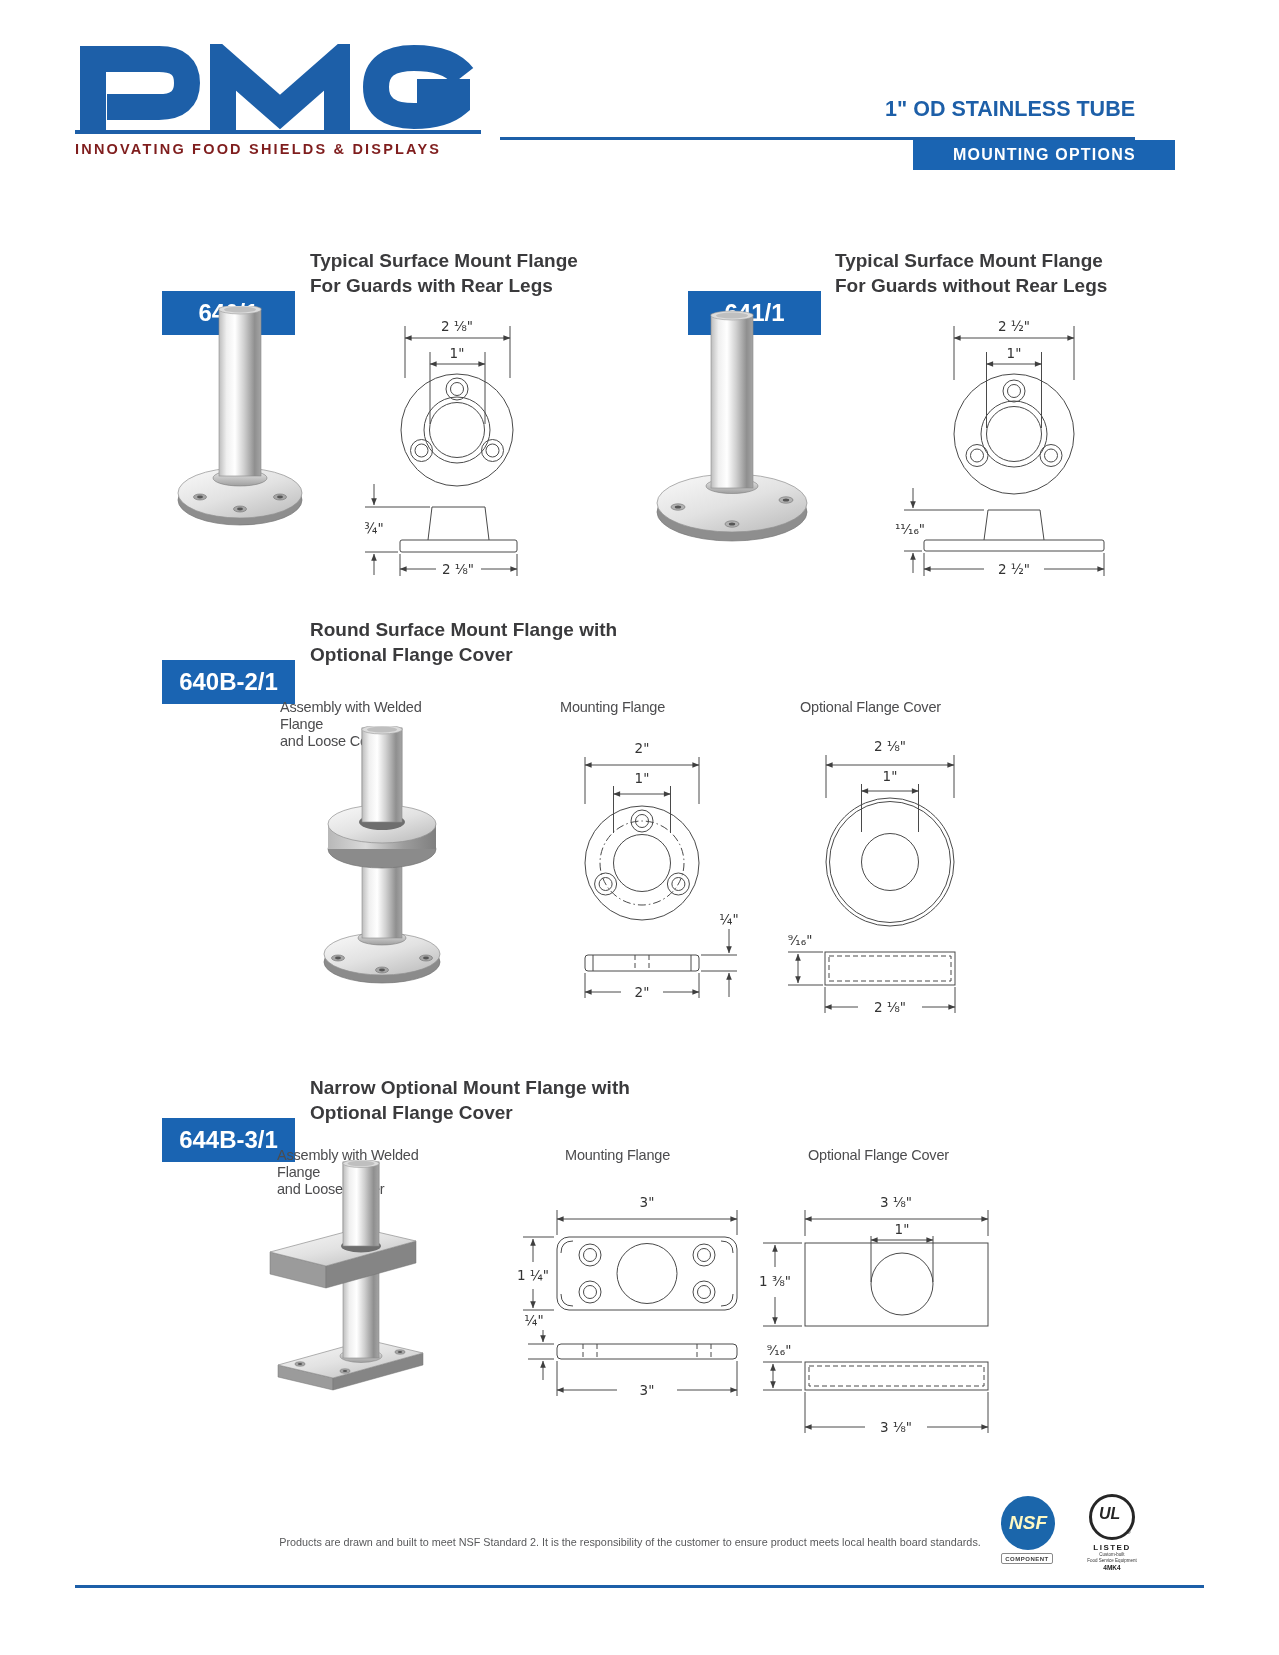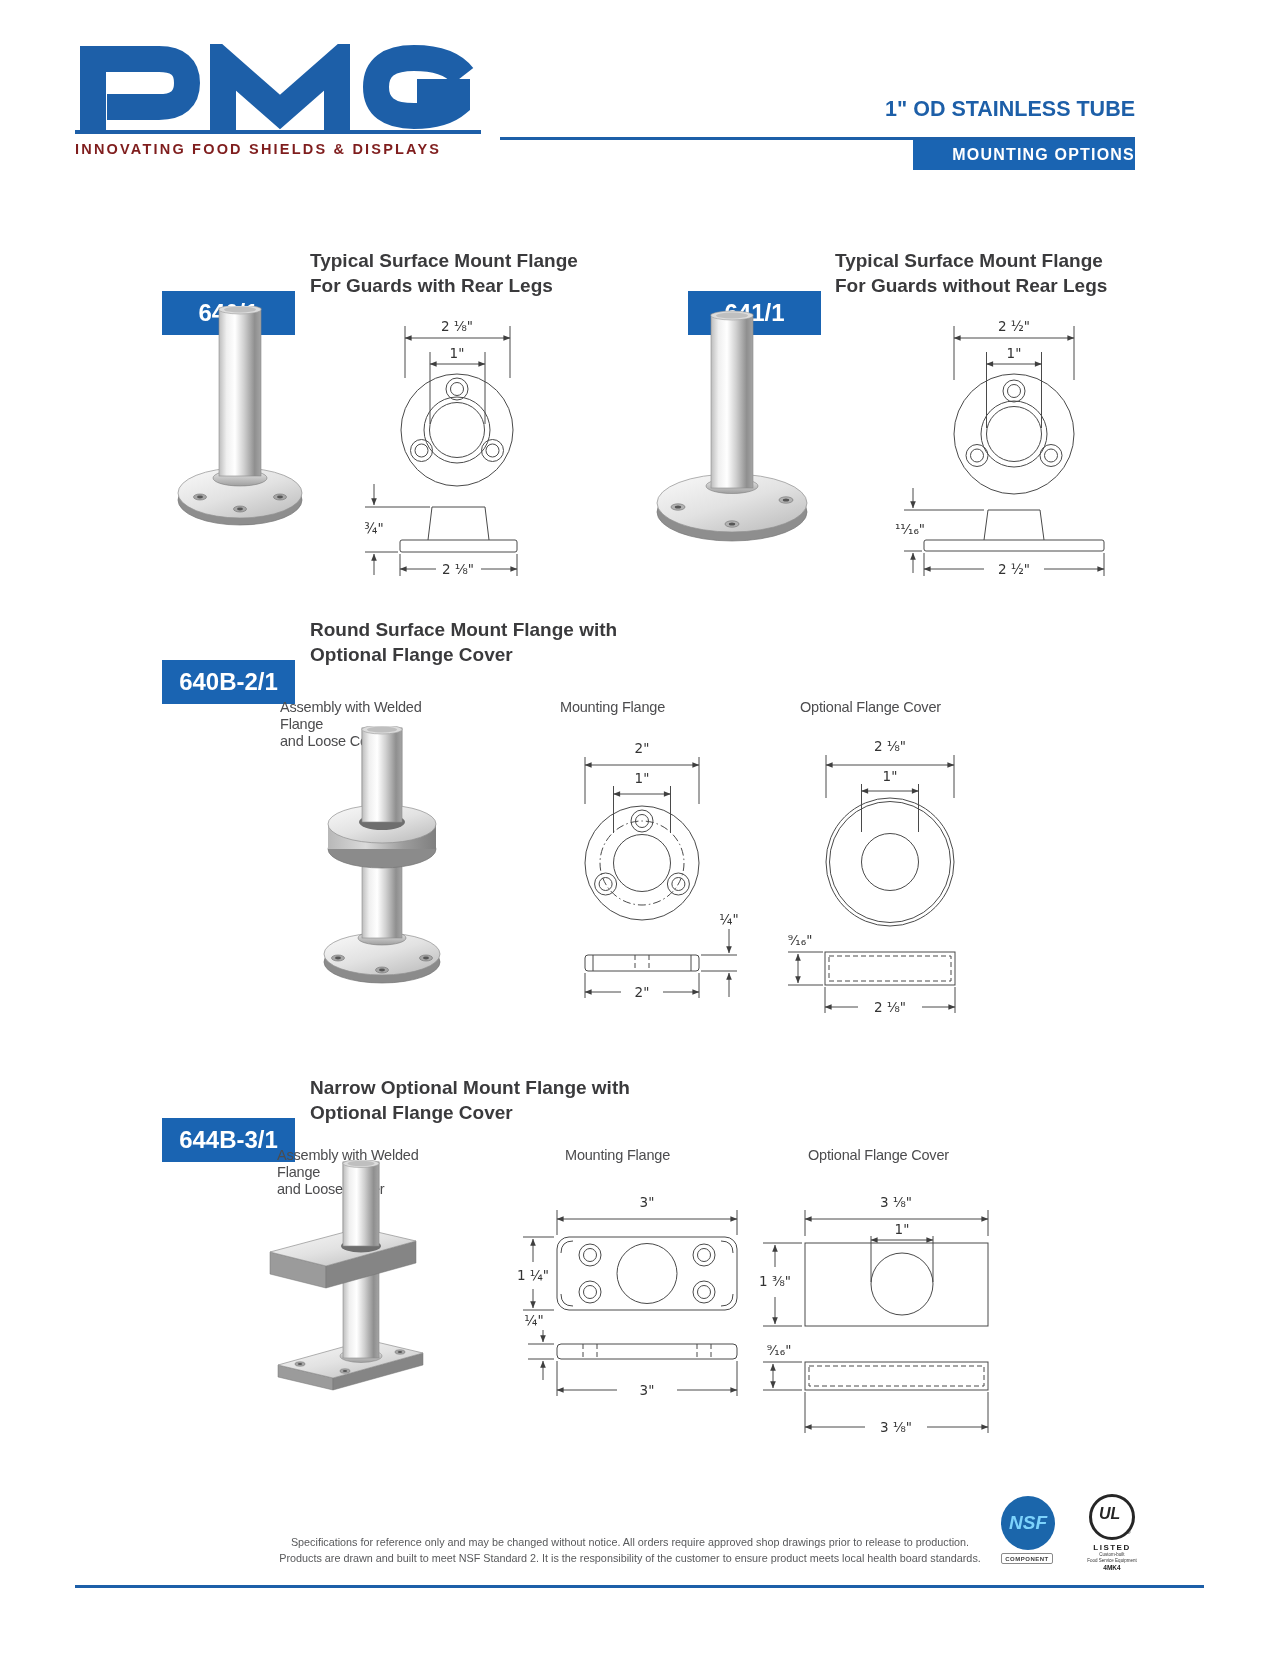--- a/index.html
+++ b/index.html
@@ -11,22 +11,22 @@
   .tagline{position:absolute;left:75px;top:130px;width:406px;border-top:4px solid #1d5fa8;
            padding-top:7px;font-size:14.5px;font-weight:bold;letter-spacing:2.2px;
            color:#7f1d1d;white-space:nowrap;}
   .ht1{position:absolute;left:535px;top:70px;width:600px;text-align:right;
        font-size:21.5px;color:#1d5fa8;font-weight:600;}
   .ht1 .strong{font-weight:800;}
   .ht2{position:absolute;left:535px;top:97px;width:600px;text-align:right;
        font-size:21.5px;color:#1d5fa8;font-weight:800;}
   .hline{position:absolute;left:500px;top:137px;width:635px;height:3px;background:#1d5fa8;}
   .banner{position:absolute;left:913px;top:140px;width:222px;height:30px;background:#1a64b2;
-          color:#fff;font-weight:bold;font-size:16px;letter-spacing:1.2px;text-align:right;
-          line-height:30px;}
+          color:#fff;font-weight:bold;font-size:16px;letter-spacing:1.2px;text-align:left;
+          line-height:30px;padding-left:40px;}
 
   
   .badge{position:absolute;width:133px;height:44px;background:#1a64b2;color:#fff;
          font-size:24px;font-weight:bold;display:flex;align-items:center;justify-content:center;margin-top:40px;}
   .sec-title{position:absolute;font-size:19px;font-weight:700;color:#3a3a3c;line-height:25px;}
   .col-label{position:absolute;font-size:14.5px;color:#4c4c4e;
              line-height:17px;letter-spacing:-0.2px;}
 
   
   .draw{position:absolute;overflow:visible;}
@@ -35,21 +35,21 @@
   .draw .dashdot{stroke-dasharray:8 3 1.5 3;}
   .draw text{fill:#333;stroke:none;font:13.5px "DejaVu Sans",sans-serif;text-anchor:middle;}
 
   
   .rend{position:absolute;}
 
   
   .disc{position:absolute;left:230px;top:1534px;width:800px;text-align:center;
         font-size:10.8px;color:#58595b;line-height:16px;}
   .nsf{position:absolute;left:1001px;top:1496px;width:56px;}
-  .nsf-circle{width:54px;height:54px;border-radius:50%;background:#1b66ab;color:#7dd3fc;
+  .nsf-circle{width:54px;height:54px;border-radius:50%;background:#1b66ab;color:#fef9c3;
               font-weight:800;font-style:italic;font-size:19px;display:flex;
               align-items:center;justify-content:center;text-align:center;}
   .nsf-comp{margin-top:3px;border:1px solid #8a8a8a;font-size:6px;letter-spacing:0.5px;
             text-align:center;color:#3c3c3c;padding:1.5px 0;width:50px;border-radius:2px;
             font-weight:bold;}
   .ul{position:absolute;left:1082px;top:1494px;width:60px;text-align:center;}
   .ul-circle{width:46px;height:46px;border:3px solid #262626;border-radius:50%;
              margin:0 auto;position:relative;box-sizing:border-box;}
   .ul-txt{font-style:italic;font-weight:800;font-size:16px;color:#262626;
           position:absolute;top:8px;left:7px;}
@@ -408,21 +408,20 @@
     <line x1="18" y1="172" x2="18" y2="196" marker-start="url(#arr)" marker-end="url(#arr)"></line>
     <text x="24" y="163">⁹⁄₁₆"</text>
     <line x1="50" y1="200" x2="50" y2="241"></line>
       <line x1="233" y1="200" x2="233" y2="241"></line>
     <line x1="50" y1="235" x2="110" y2="235" marker-start="url(#arr)"></line>
     <line x1="172" y1="235" x2="233" y2="235" marker-end="url(#arr)"></line>
     <text x="141" y="240">3 ⅛"</text>
   </svg>
 
   <div class="disc">
-    <div>Specifications for reference only and may be changed without notice. All orders require approved shop drawings prior to release to production.</div>
     <div>Products are drawn and built to meet NSF Standard 2. It is the responsibility of the customer to ensure product meets local health board standards.</div>
   </div>
 
   <div class="nsf">
     <div class="nsf-circle">NSF</div>
     <div class="nsf-comp">COMPONENT</div>
   </div>
 
   <div class="ul">
     <div class="ul-circle">

